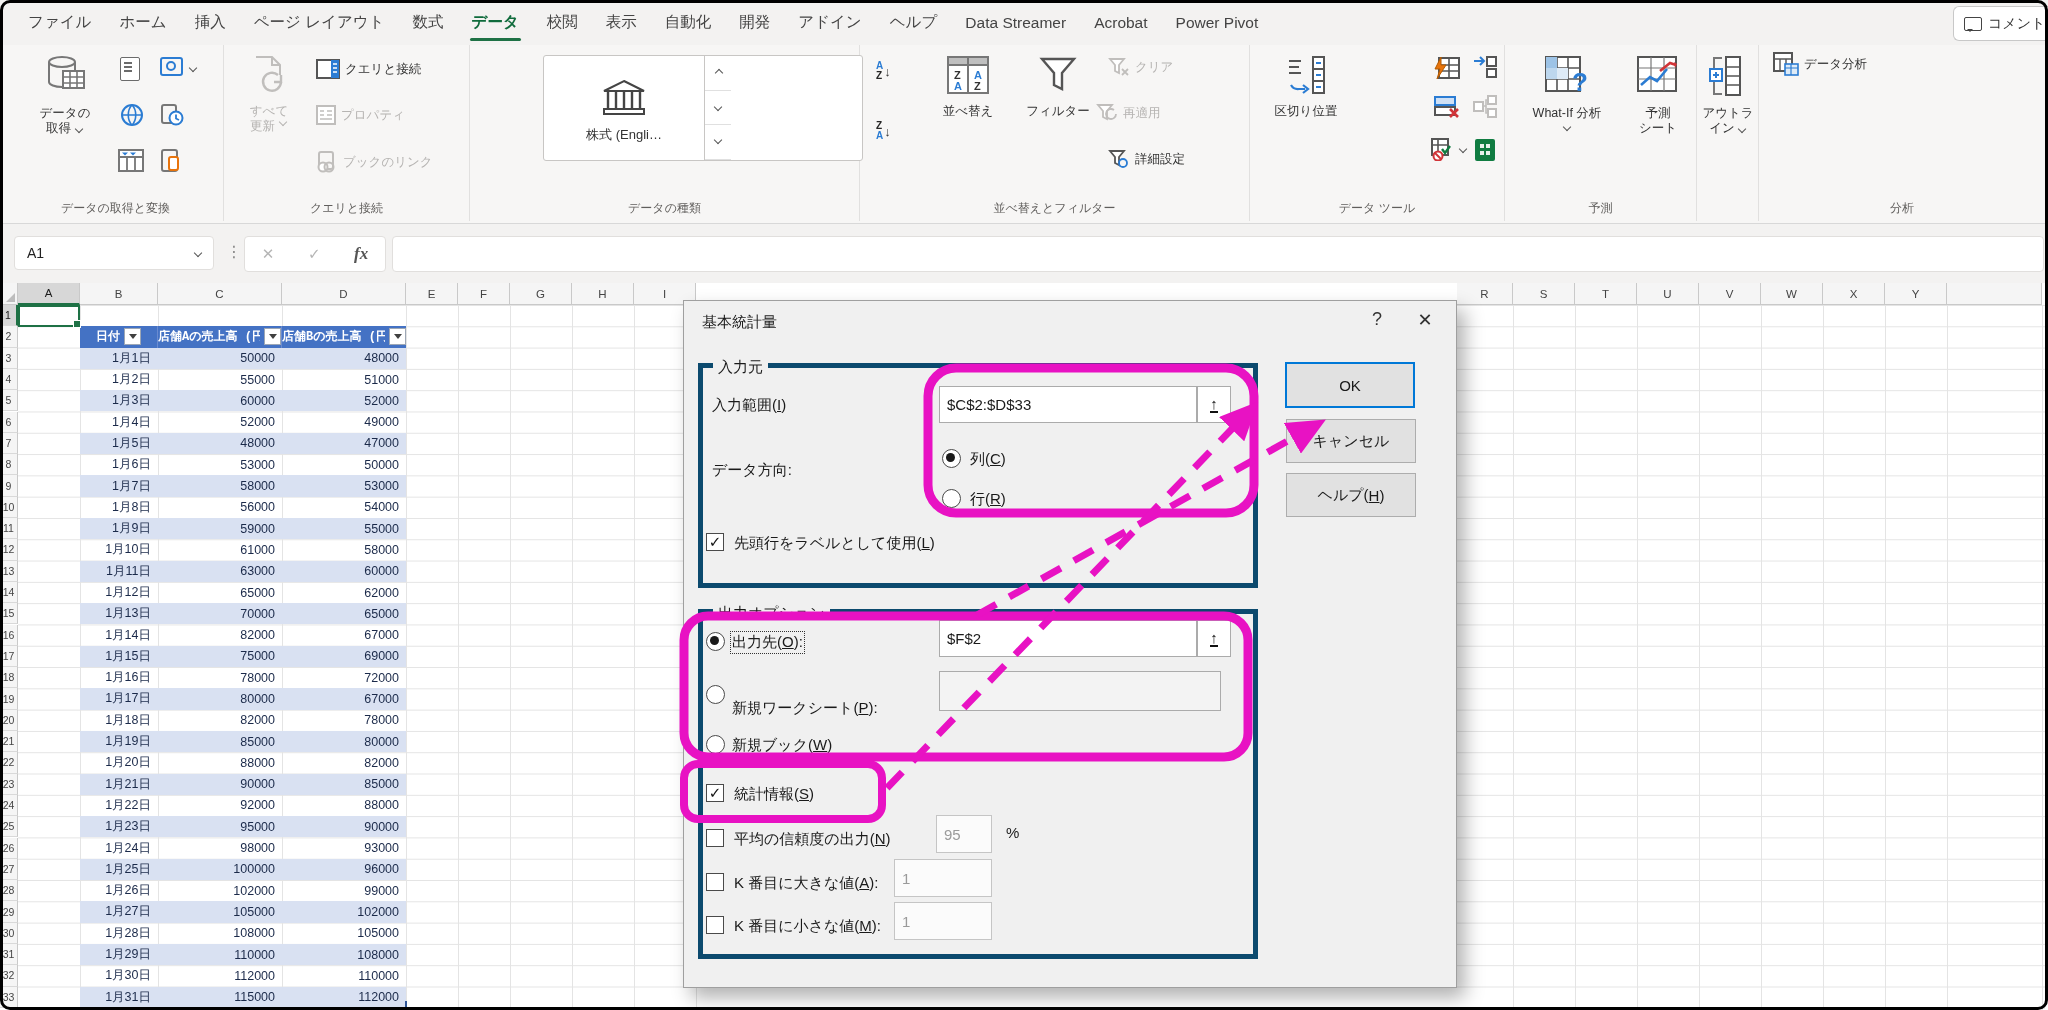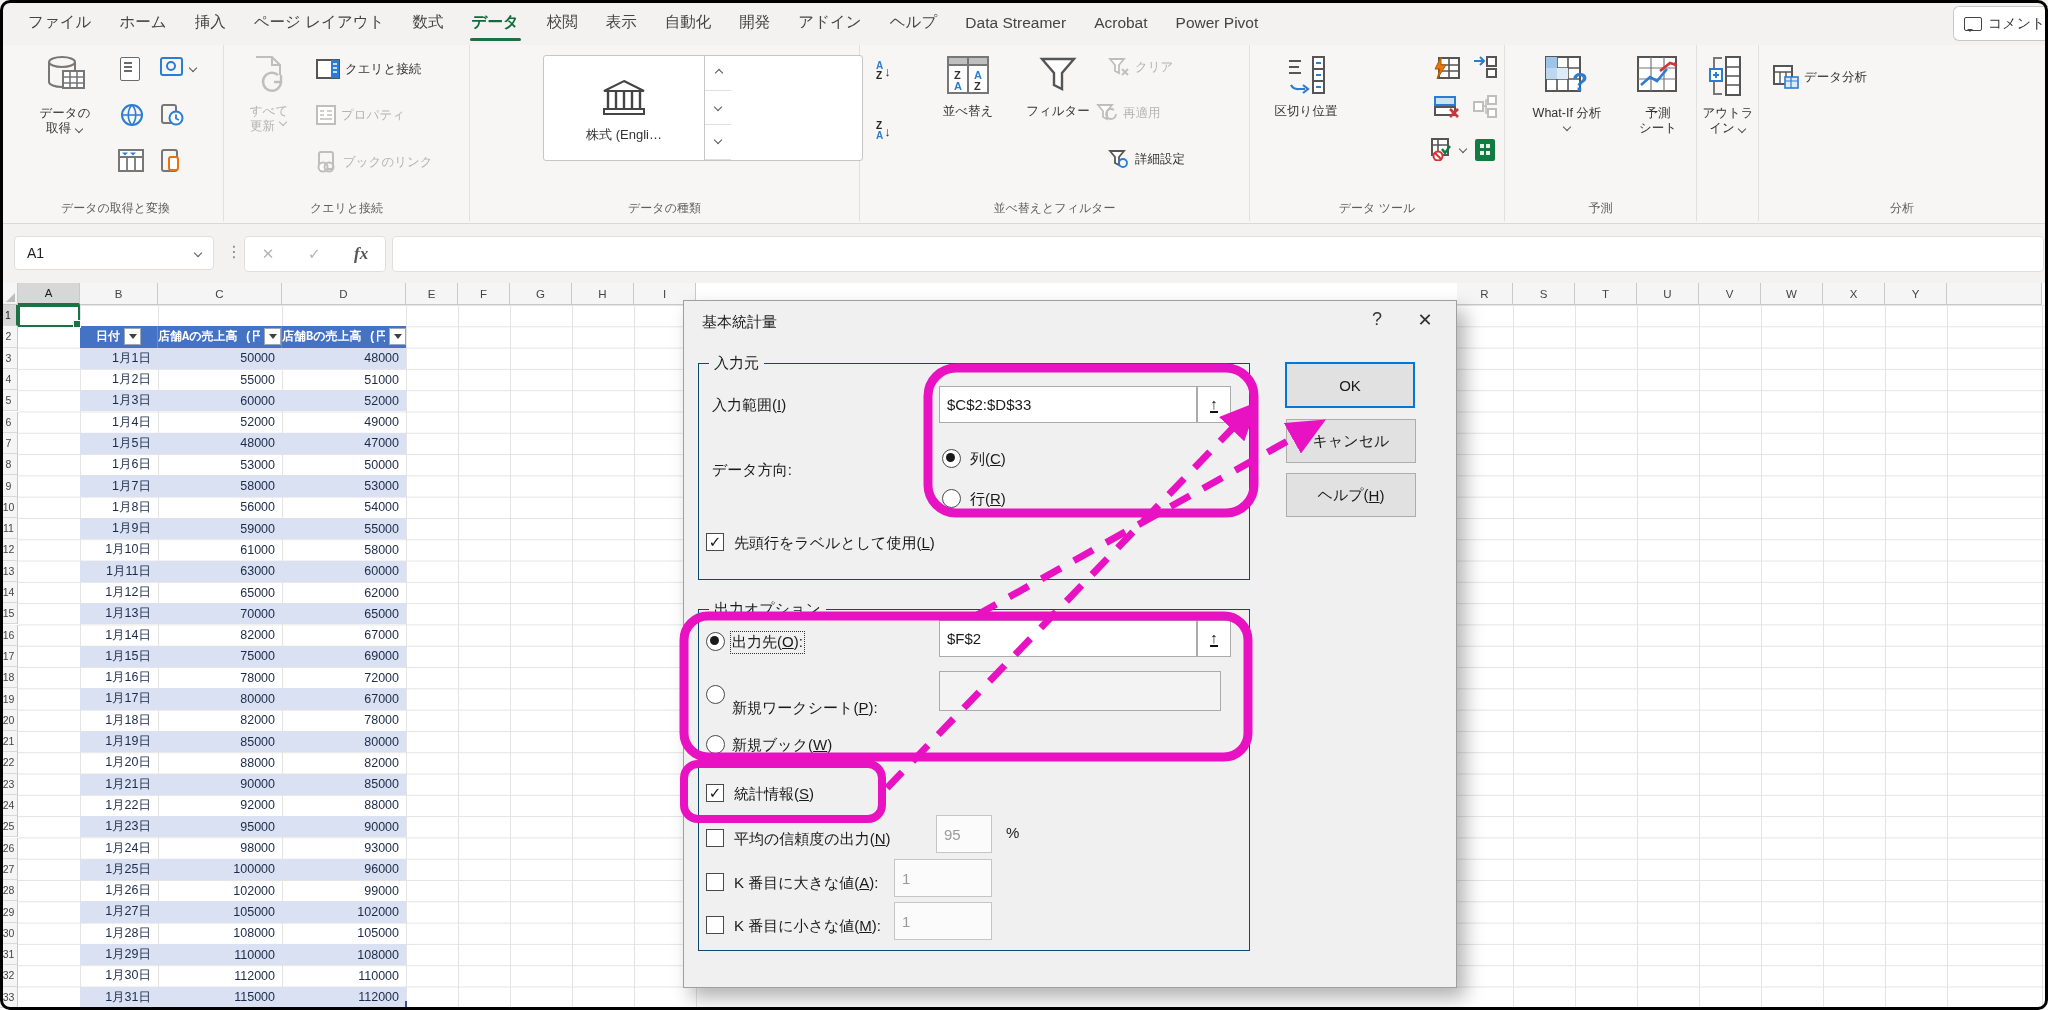--- a/index.html
+++ b/index.html
@@ -67,21 +67,21 @@
   .th{box-sizing:border-box;display:flex;align-items:center;justify-content:center;gap:4px;color:#fff;font-weight:bold;font-size:12px;border-right:1px solid #6A8BD0;overflow:hidden;white-space:nowrap;}
   .fbtn{flex:none;width:15px;height:15px;background:#fff;border:1px solid #9DA7B5;display:flex;align-items:center;justify-content:center;}
   .fbtn i{border:4px solid transparent;border-top:5px solid #404040;margin-top:4px;}
   #xltable .bottomline{height:2px;background:#2F5597;}
   #tbl-handle{position:absolute;right:-1px;bottom:0px;width:7px;height:7px;border-right:2px solid #2F5597;border-bottom:2px solid #2F5597;}
 
   
   #dialog{position:absolute;left:683px;top:300px;width:774px;height:688px;background:#F0F0F0;border:1px solid #9F9F9F;box-shadow:8px 10px 18px rgba(0,0,0,.3);z-index:20;box-sizing:border-box;font-size:15px;color:#1a1a1a;}
   #dlg-title{position:absolute;left:18px;top:12px;font-size:15px;}
   .dlg-sys{position:absolute;top:8px;font-size:18px;color:#333;width:34px;text-align:center;}
-  .groupbox{position:absolute;border:1px solid #0c4a6e;background:transparent;}
+  .groupbox{position:absolute;border:5px solid #0c4a6e;background:transparent;}
   .grouplabel{position:absolute;top:-10px;left:10px;background:#F0F0F0;padding:0 5px;font-size:15px;}
   .dfield{position:absolute;white-space:nowrap;}
   .tbox{position:absolute;background:#fff;border:1px solid #ABABAB;box-sizing:border-box;display:flex;align-items:center;padding-left:7px;font-size:15px;color:#1a1a1a;}
   .tbox.dis{color:#9A9A9A;background:#FBFBFB;border-color:#C5C5C5;}
   .tbox.blank{background:#F3F3F3;}
   .rangebtn{position:absolute;width:34px;background:#fff;border:1px solid #ABABAB;box-sizing:border-box;display:flex;align-items:center;justify-content:center;}
   .rangebtn b{font-size:15px;border-bottom:2px solid #111;line-height:15px;}
   .radio{position:absolute;width:19px;height:19px;border:1px solid #4A4A4A;border-radius:50%;background:#fff;box-sizing:border-box;}
   .radio.on::after{content:"";position:absolute;left:3px;top:3px;width:9px;height:9px;border-radius:50%;background:#1a1a1a;}
   .cbox{position:absolute;width:18px;height:18px;border:1px solid #4A4A4A;background:#fff;box-sizing:border-box;display:flex;align-items:center;justify-content:center;font-size:15px;font-weight:bold;color:#111;}
@@ -417,21 +417,21 @@
         </span>
         <span>アウトラ</span>
         <span style="display:flex;align-items:center;gap:3px;">
             <span>イン</span>
             <span class="chev"></span>
           </span>
       </div>
     </div>
 
     <div class="rgroup" style="left:1759px;width:286px;border-right:none;">
-      <div class="smallrow" style="left:14px;top:20px;">
+      <div class="smallrow" style="left:14px;top:7px;">
         <svg width="26" height="24" viewBox="0 0 26 24">
             <rect x="1" y="1" width="18" height="18" fill="#fff" stroke="#555" stroke-width="2"></rect>
             <path d="M1 7h18M7 7v12M13 7v12" stroke="#555" stroke-width="1.4"></path>
             <rect x="12" y="12" width="13" height="11" fill="#DEEBF7" stroke="#2B7CD3" stroke-width="1.6"></rect>
             <path d="M12 16h13M18 12v11" stroke="#2B7CD3" stroke-width="1.2"></path>
           </svg>
         <span>データ分析</span>
       </div>
       <div class="glabel">分析</div>
     </div>

